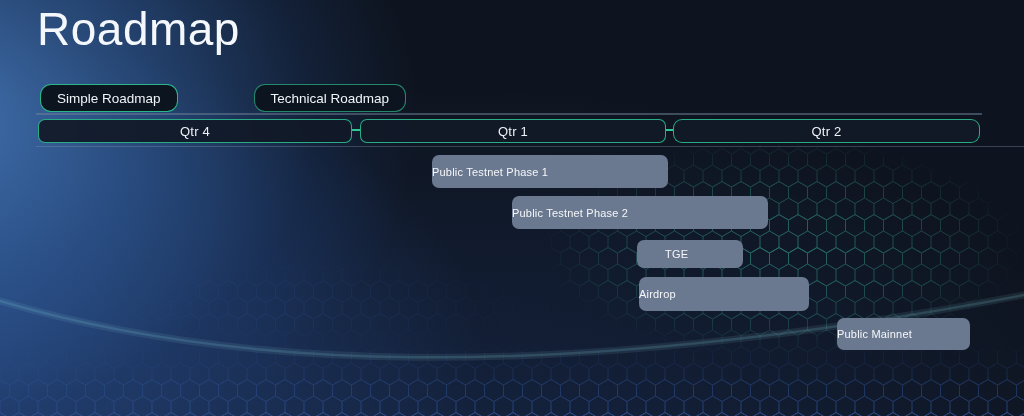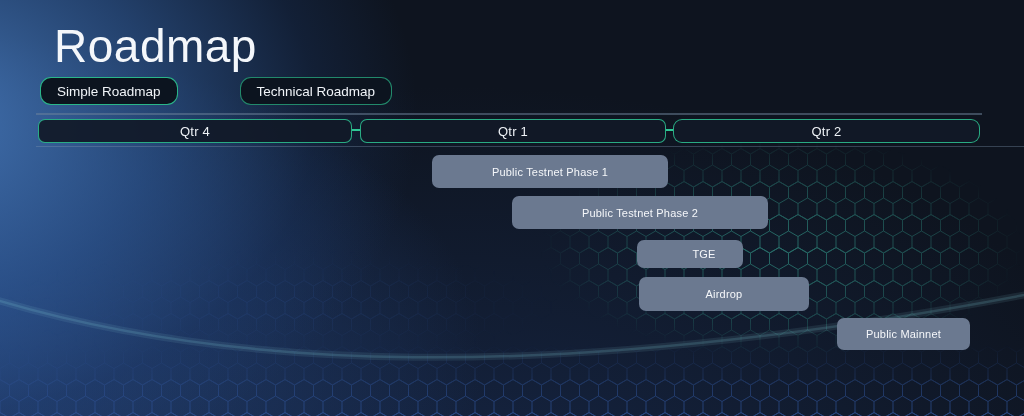--- a/index.html
+++ b/index.html
@@ -12,25 +12,25 @@
     position:absolute;inset:0;
     background:
       radial-gradient(640px 480px at -8% 28%, rgba(70,120,185,0.95) 0%, rgba(48,92,155,0.62) 38%, rgba(30,62,115,0.28) 62%, rgba(20,40,80,0) 78%),
       radial-gradient(780px 430px at -10% 85%, rgba(45,82,145,0.82) 0%, rgba(35,66,120,0.42) 50%, rgba(20,40,80,0) 75%),
       radial-gradient(1000px 620px at 45% 125%, rgba(28,52,100,0.55) 0%, rgba(15,30,60,0) 70%),
       #0e141f;
   }
   .streak-svg,.hex-svg{position:absolute;left:0;top:0;}
   
   .title{
-    position:absolute;left:37px;top:2px;margin:17px;
+    position:absolute;left:37px;top:2px;margin:0;
     font-size:46px;font-weight:300;letter-spacing:0.5px;color:#f4f7fb;
   }
   
-  .tabs{position:absolute;left:40px;top:77px;display:flex;gap:14px;}
+  .tabs{position:absolute;left:40px;top:84px;display:flex;gap:28px;}
   .tab{
     height:28px;padding:0 16px;display:flex;align-items:center;
     background:#0c141f;border:1.5px solid rgba(46,200,149,0.9);border-radius:11px;
     color:#f0f4f8;font-size:13.5px;font-family:inherit;cursor:pointer;white-space:nowrap;
   }
   .tab--inactive{border-color:rgba(46,200,149,0.65);margin-left:48px;}
   
   .hairline{position:absolute;height:2px;background:rgba(110,132,156,0.5);}
   .hairline--top{left:36px;top:113px;width:946px;}
   .hairline--bottom{left:36px;top:146px;width:988px;height:1px;background:rgba(128,152,178,0.35);}
@@ -43,21 +43,21 @@
   }
   .qpill--0{left:38px;width:314px;}
   .qpill--1{left:360px;width:306px;}
   .qpill--2{left:673px;width:307px;border-radius:9px;}
   .qconn{position:absolute;top:129px;height:2px;background:#2ec895;}
   .qconn--0{left:352px;width:8px;}
   .qconn--1{left:666px;width:7px;}
   
   .bar{
     position:absolute;background:#6b7990;border-radius:7px;
-    display:flex;align-items:center;justify-content:center;
+    display:flex;align-items:center;justify-content:flex-start;
     font-size:11px;color:#f5f7fa;letter-spacing:0.2px;white-space:nowrap;
   }
 </style>
 </head>
 <body>
 
 <div class="stage">
 
   <div class="bg"></div>
 

